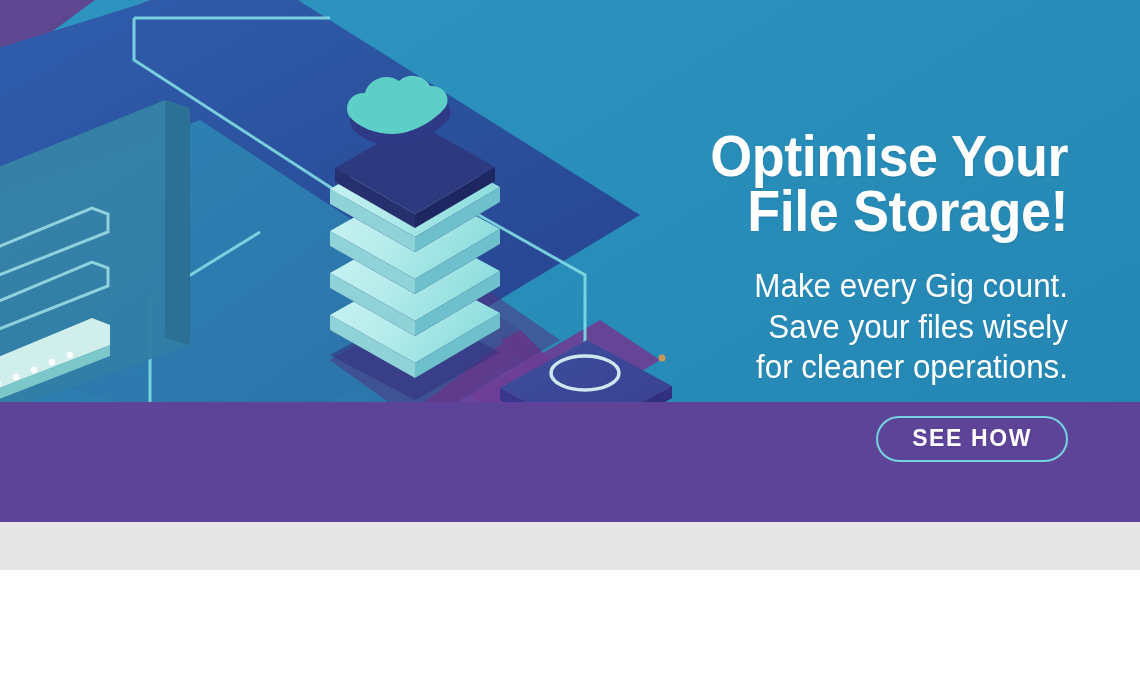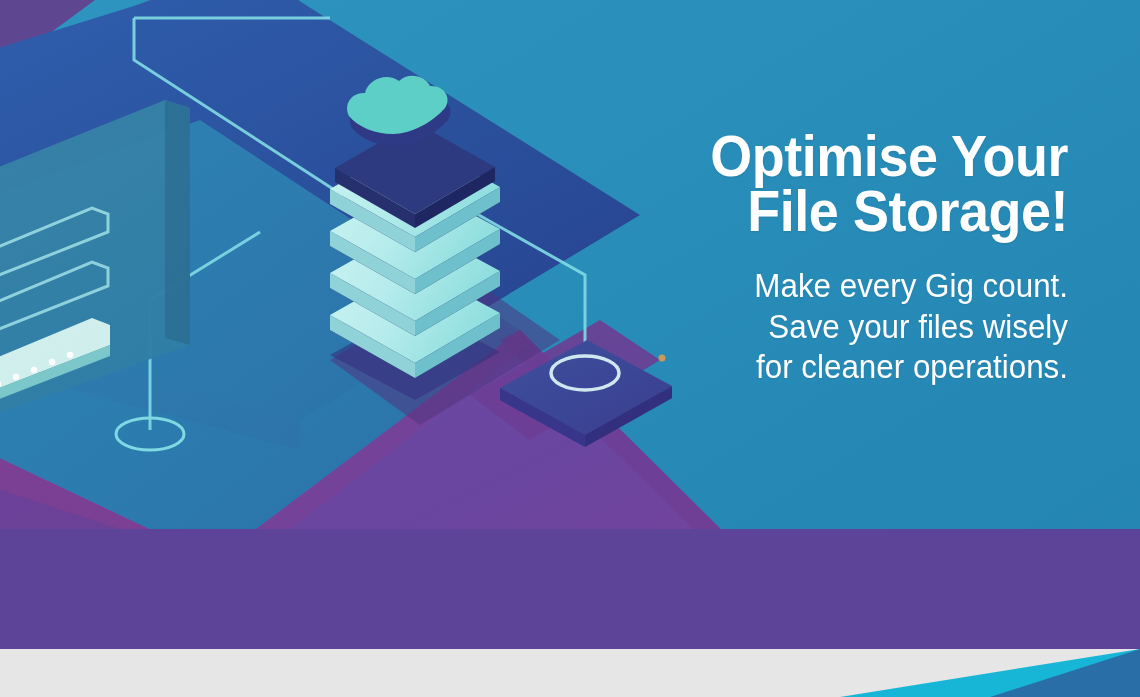--- a/index.html
+++ b/index.html
@@ -2,21 +2,21 @@
 <html><head>
 <meta charset="utf-8">
 <style>
   * { margin:0; padding:0; box-sizing:border-box; }
   html,body { background:#ffffff; }
   body { font-family:"Liberation Sans", sans-serif; }
 
   #banner {
     position:relative;
     width:1140px;
-    height:697px;
+    height:570px;
     overflow:hidden;
     background:#2589b5;
   }
 
   
   #text-panel {
     position:absolute;
     right:72px;
     top:128px;
     width:395px;
@@ -254,16 +254,19 @@
       <span class="hl-line">Optimise Your</span>
       <span class="hl-line">File Storage!</span>
     </h1>
 
     <p id="subhead">
       <span class="sub-line">Make every Gig count.</span>
       <span class="sub-line">Save your files wisely</span>
       <span class="sub-line">for cleaner operations.</span>
     </p>
 
+    <div id="cta-wrap">
+      <button id="cta-button">SEE HOW</button>
+    </div>
 
   </div>
 
 </div>
 
 </body></html>

